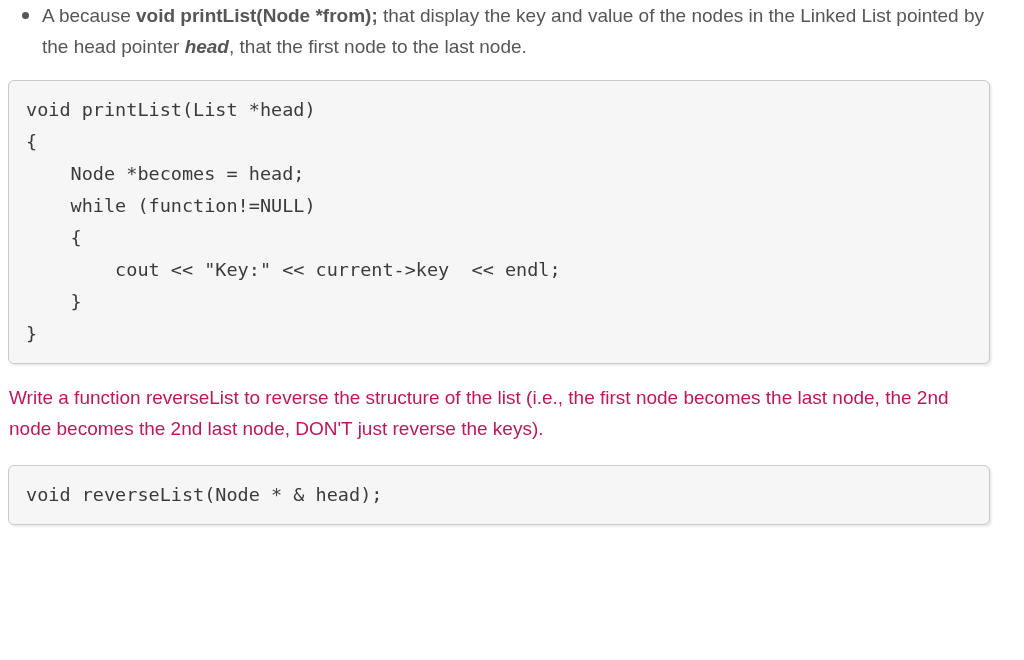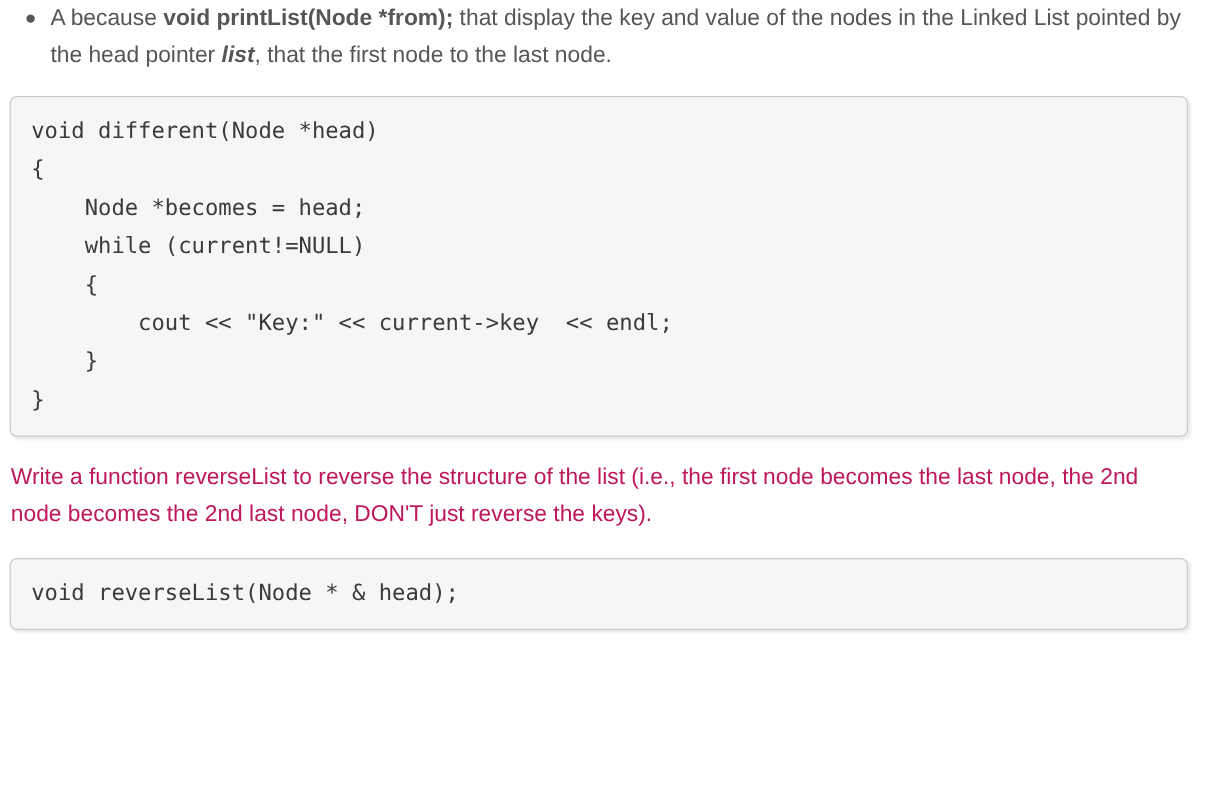--- a/index.html
+++ b/index.html
@@ -67,28 +67,28 @@
   }
   .code-box.single { margin-top: 21px; }
   .para.note { margin-top: 20px; }
 </style>
 </head>
 <body>
 
 <div class="page">
 
   <ul class="bullet-list">
-    <li class="bullet-item"><span class="bullet-dot"></span><span>A because </span><strong>void printList(Node *from);</strong><span> that display the key and value of the nodes in the Linked List pointed by the head pointer </span><strong><em>list</em></strong><span>, that the first node to the last node.</span></li>
+    <li class="bullet-item"><span class="bullet-dot"></span><span>A because </span><strong>void printList(Node *from);</strong><span> that display the key and value of the nodes in the Linked List pointed by the head pointer </span><strong><em>head</em></strong><span>, that the first node to the last node.</span></li>
   </ul>
 
   <div class="code-box">
-      <span class="code-line">void different(Node *head)</span>
+      <span class="code-line">void printList(List *head)</span>
       <span class="code-line">{</span>
       <span class="code-line">    Node *becomes = head;</span>
-      <span class="code-line">    while (current!=NULL)</span>
+      <span class="code-line">    while (function!=NULL)</span>
       <span class="code-line">    {</span>
       <span class="code-line">        cout &lt;&lt; "Key:" &lt;&lt; current-&gt;key  &lt;&lt; endl;</span>
       <span class="code-line">    }</span>
       <span class="code-line">}</span>
     </div>
 
   <p class="para">Write a function reverseList to reverse the structure of the list (i.e., the first node becomes the last node, the 2nd node becomes the 2nd last node, DON'T just reverse the keys).</p>
 
   <div class="code-box single">
       <span class="code-line">void reverseList(Node * &amp; head);</span>

